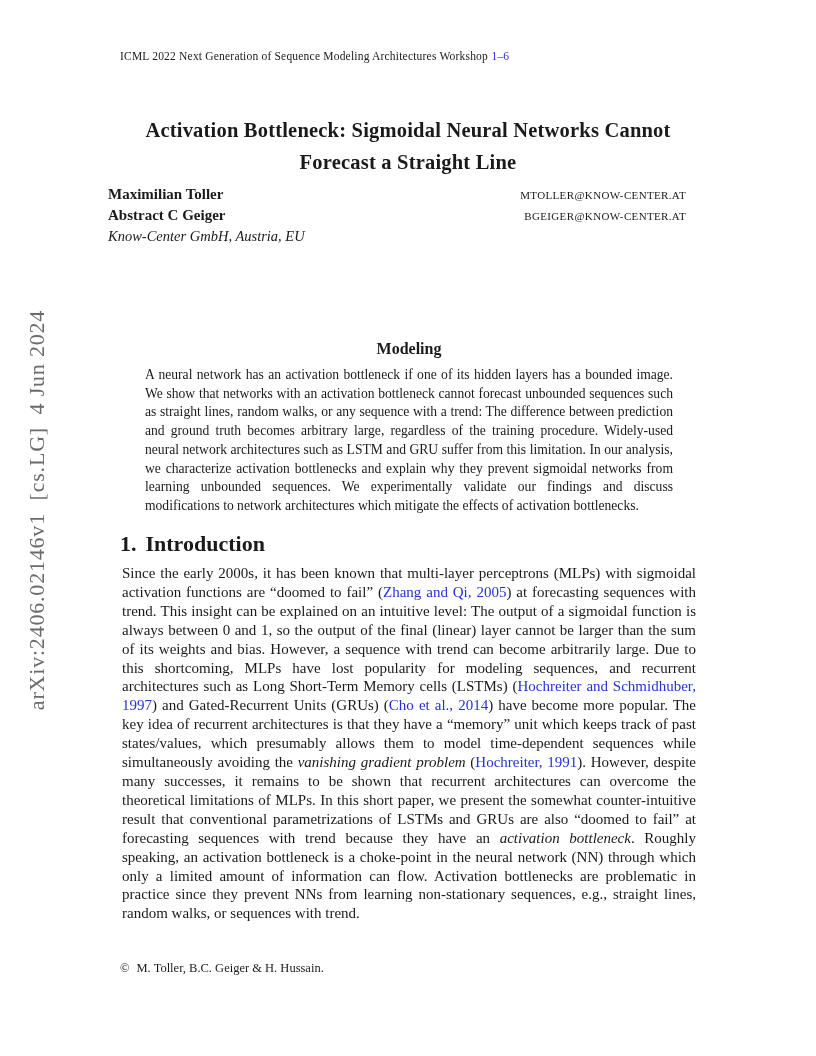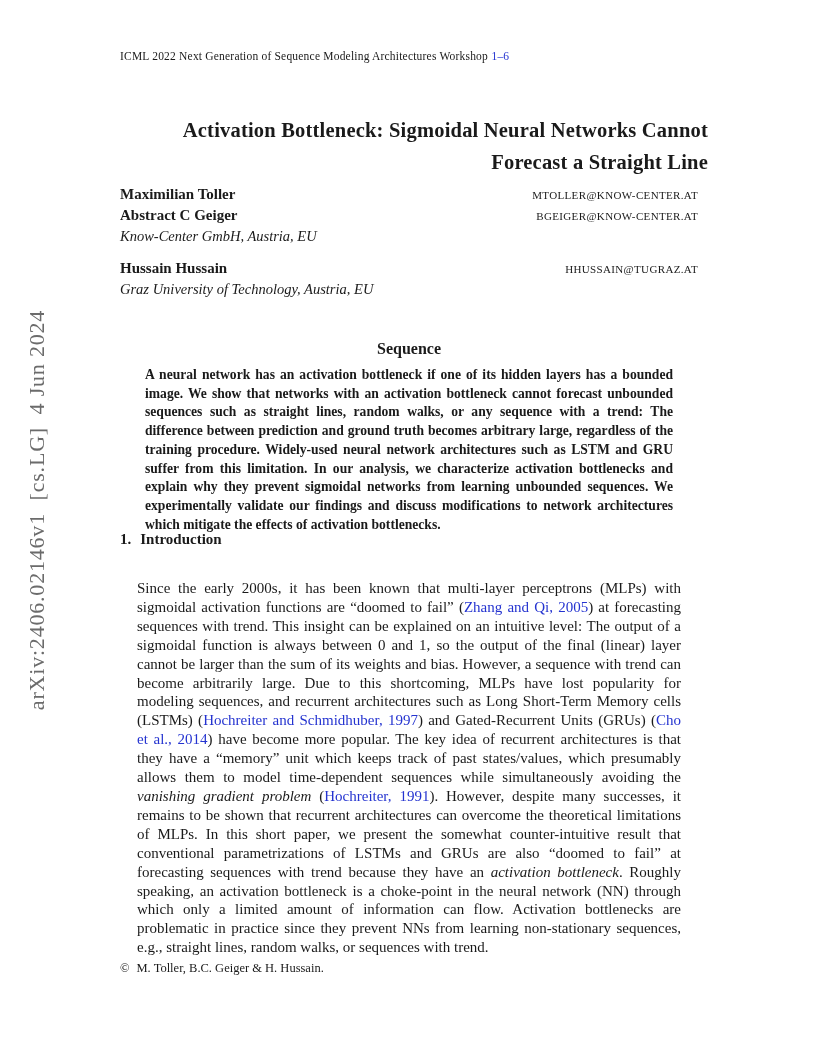--- a/index.html
+++ b/index.html
@@ -33,28 +33,28 @@
     font-size: 22px;
     letter-spacing: 0.8px;
     color: var(--stamp-color);
     white-space: pre;
   }
 
   .title {
     position: absolute;
     top: 114px; left: 108px; width: 600px;
     margin: 0;
-    text-align: right;
+    text-align: center;
     font-size: 20.5px;
     font-weight: 700;
     line-height: 32px;
     letter-spacing: 0.2px;
   }
 
-  .authors { position: absolute; top: 186px; left: 120px; width: 578px; }
+  .authors { position: absolute; top: 186px; left: 108px; width: 578px; }
   .author-group + .author-group { margin-top: 11px; }
   .author-row { display: flex; justify-content: space-between; align-items: baseline; height: 21px; }
   .author-name { font-weight: 700; font-size: 15px; }
   .author-email { font-size: 11px; letter-spacing: 0.35px; }
   .affiliation { font-style: italic; font-size: 14.5px; height: 21px; }
 
   .abstract-heading {
     position: absolute;
     top: 340px; left: 120px; width: 578px;
     margin: 0;
@@ -62,41 +62,40 @@
     font-size: 16px;
     font-weight: 700;
   }
   .abstract-body {
     position: absolute;
     top: 366px; left: 145px; width: 528px;
     font-size: 13.6px;
     line-height: 18.7px;
     text-align: justify;
     hyphens: auto;
-    font-weight: bold;
   }
 
   .section-heading {
     position: absolute;
     top: 531px; left: 120px;
     margin: 0;
-    font-size: 15px;
+    font-size: 22px;
     font-weight: 700;
   }
   .section-number { margin-right: 9px; }
 
   .body-text {
     position: absolute;
     top: 562px; left: 120px; width: 578px;
     font-size: 15px;
     line-height: 18.9px;
     text-align: justify;
     hyphens: auto;
   }
-  .body-text p { margin: 17px; }
+  .body-text p { margin: 2px; }
   .body-text p.indented { text-indent: 17px; }
 
   .seg-link { color: var(--link-color); }
   .seg-italic { font-style: italic; }
 
   .footer {
     position: absolute;
     top: 961px; left: 120px; width: 578px;
     font-size: 12.5px;
   }
@@ -120,30 +119,23 @@
       <div class="author-row">
         <span class="author-name">Maximilian Toller</span>
         <span class="author-email">MTOLLER@KNOW-CENTER.AT</span>
       </div>
       <div class="author-row">
         <span class="author-name">Abstract C Geiger</span>
         <span class="author-email">BGEIGER@KNOW-CENTER.AT</span>
       </div>
       <div class="affiliation">Know-Center GmbH, Austria, EU</div>
     </div>
-    <div class="author-group">
-      <div class="author-row">
-        <span class="author-name">Hussain Hussain</span>
-        <span class="author-email">HHUSSAIN@TUGRAZ.AT</span>
-      </div>
-      <div class="affiliation">Graz University of Technology, Austria, EU</div>
-    </div>
   </div>
 
-  <h2 class="abstract-heading">Sequence</h2>
+  <h2 class="abstract-heading">Modeling</h2>
 
   <div class="abstract-body">A neural network has an activation bottleneck if one of its hidden layers has a bounded image. We show that networks with an activation bottleneck cannot forecast unbounded sequences such as straight lines, random walks, or any sequence with a trend: The difference between prediction and ground truth becomes arbitrary large, regardless of the training procedure. Widely-used neural network architectures such as LSTM and GRU suffer from this limitation. In our analysis, we characterize activation bottlenecks and explain why they prevent sigmoidal networks from learning unbounded sequences. We experimentally validate our findings and discuss modifications to network architectures which mitigate the effects of activation bottlenecks.</div>
 
   <h2 class="section-heading">
     <span class="section-number">1.</span><span>Introduction</span>
   </h2>
 
   <div class="body-text">
     <p><span class="seg-text">Since the early 2000s, it has been known that multi-layer perceptrons (MLPs) with sigmoidal activation functions are “doomed to fail” (</span><span class="seg-link">Zhang and Qi, 2005</span><span class="seg-text">) at forecasting sequences with trend. This insight can be explained on an intuitive level: The output of a sigmoidal function is always between 0 and 1, so the output of the final (linear) layer cannot be larger than the sum of its weights and bias. However, a sequence with trend can become arbitrarily large. Due to this shortcoming, MLPs have lost popularity for modeling sequences, and recurrent architectures such as Long Short-Term Memory cells (LSTMs) (</span><span class="seg-link">Hochreiter and Schmidhuber, 1997</span><span class="seg-text">) and Gated-Recurrent Units (GRUs) (</span><span class="seg-link">Cho et al., 2014</span><span class="seg-text">) have become more popular. The key idea of recurrent architectures is that they have a “memory” unit which keeps track of past states/values, which presumably allows them to model time-dependent sequences while simultaneously avoiding the </span><span class="seg-italic">vanishing gradient problem</span><span class="seg-text"> (</span><span class="seg-link">Hochreiter, 1991</span><span class="seg-text">). However, despite many successes, it remains to be shown that recurrent architectures can overcome the theoretical limitations of MLPs. In this short paper, we present the somewhat counter-intuitive result that conventional parametrizations of LSTMs and GRUs are also “doomed to fail” at forecasting sequences with trend because they have an </span><span class="seg-italic">activation bottleneck</span><span class="seg-text">. Roughly speaking, an activation bottleneck is a choke-point in the neural network (NN) through which only a limited amount of information can flow. Activation bottlenecks are problematic in practice since they prevent NNs from learning non-stationary sequences, e.g., straight lines, random walks, or sequences with trend.</span></p>
   </div>

